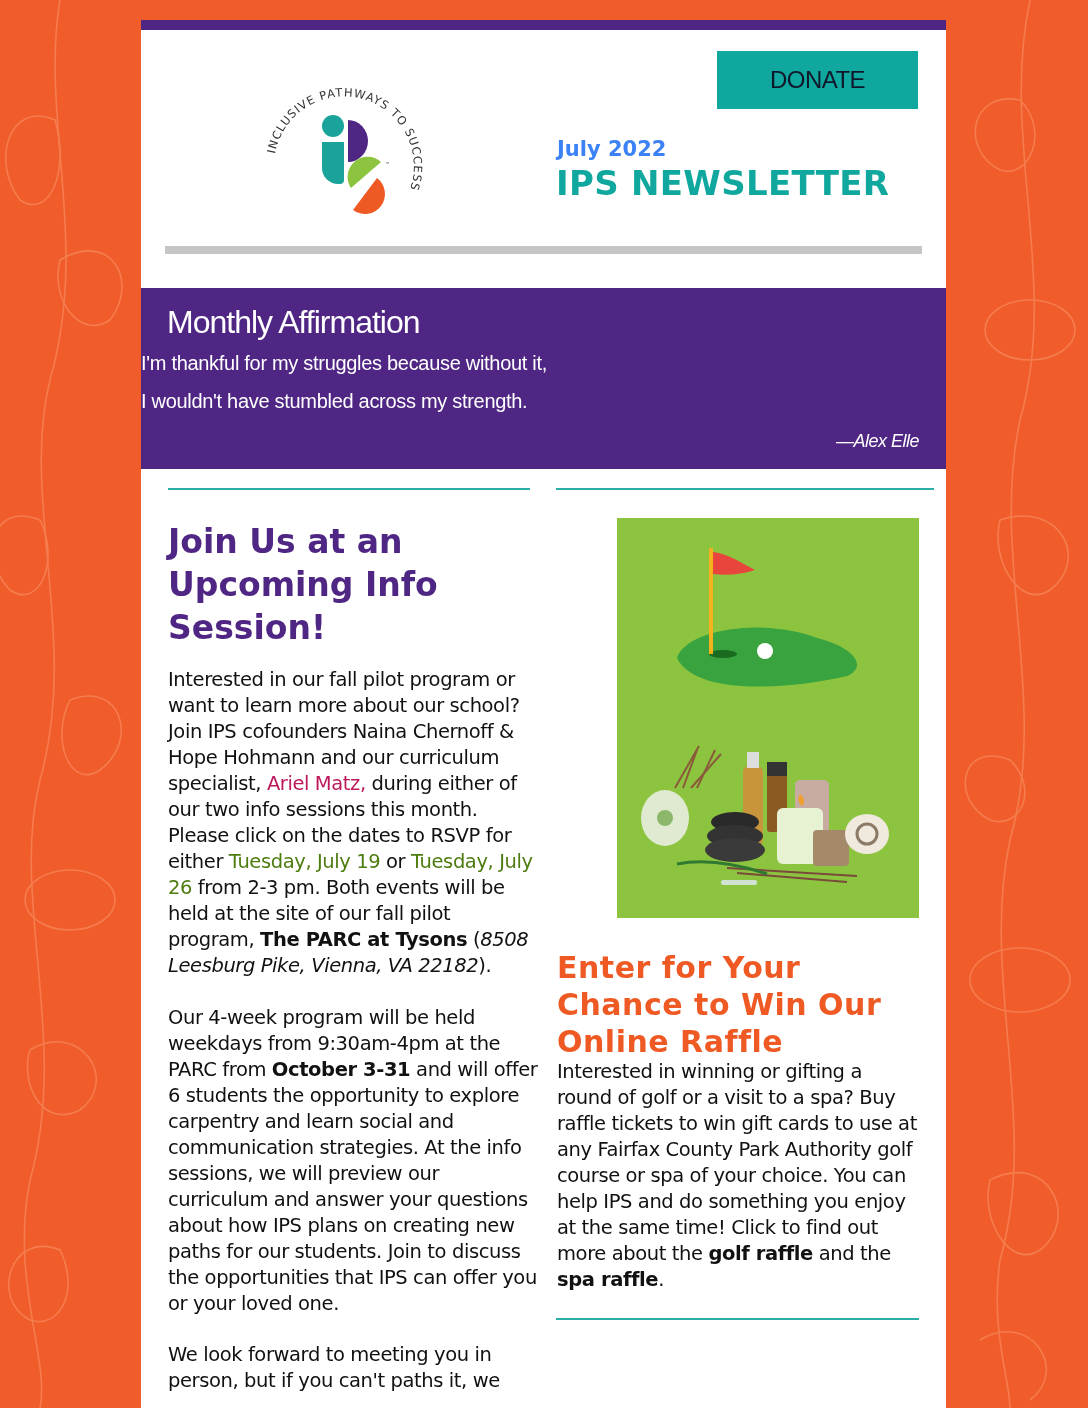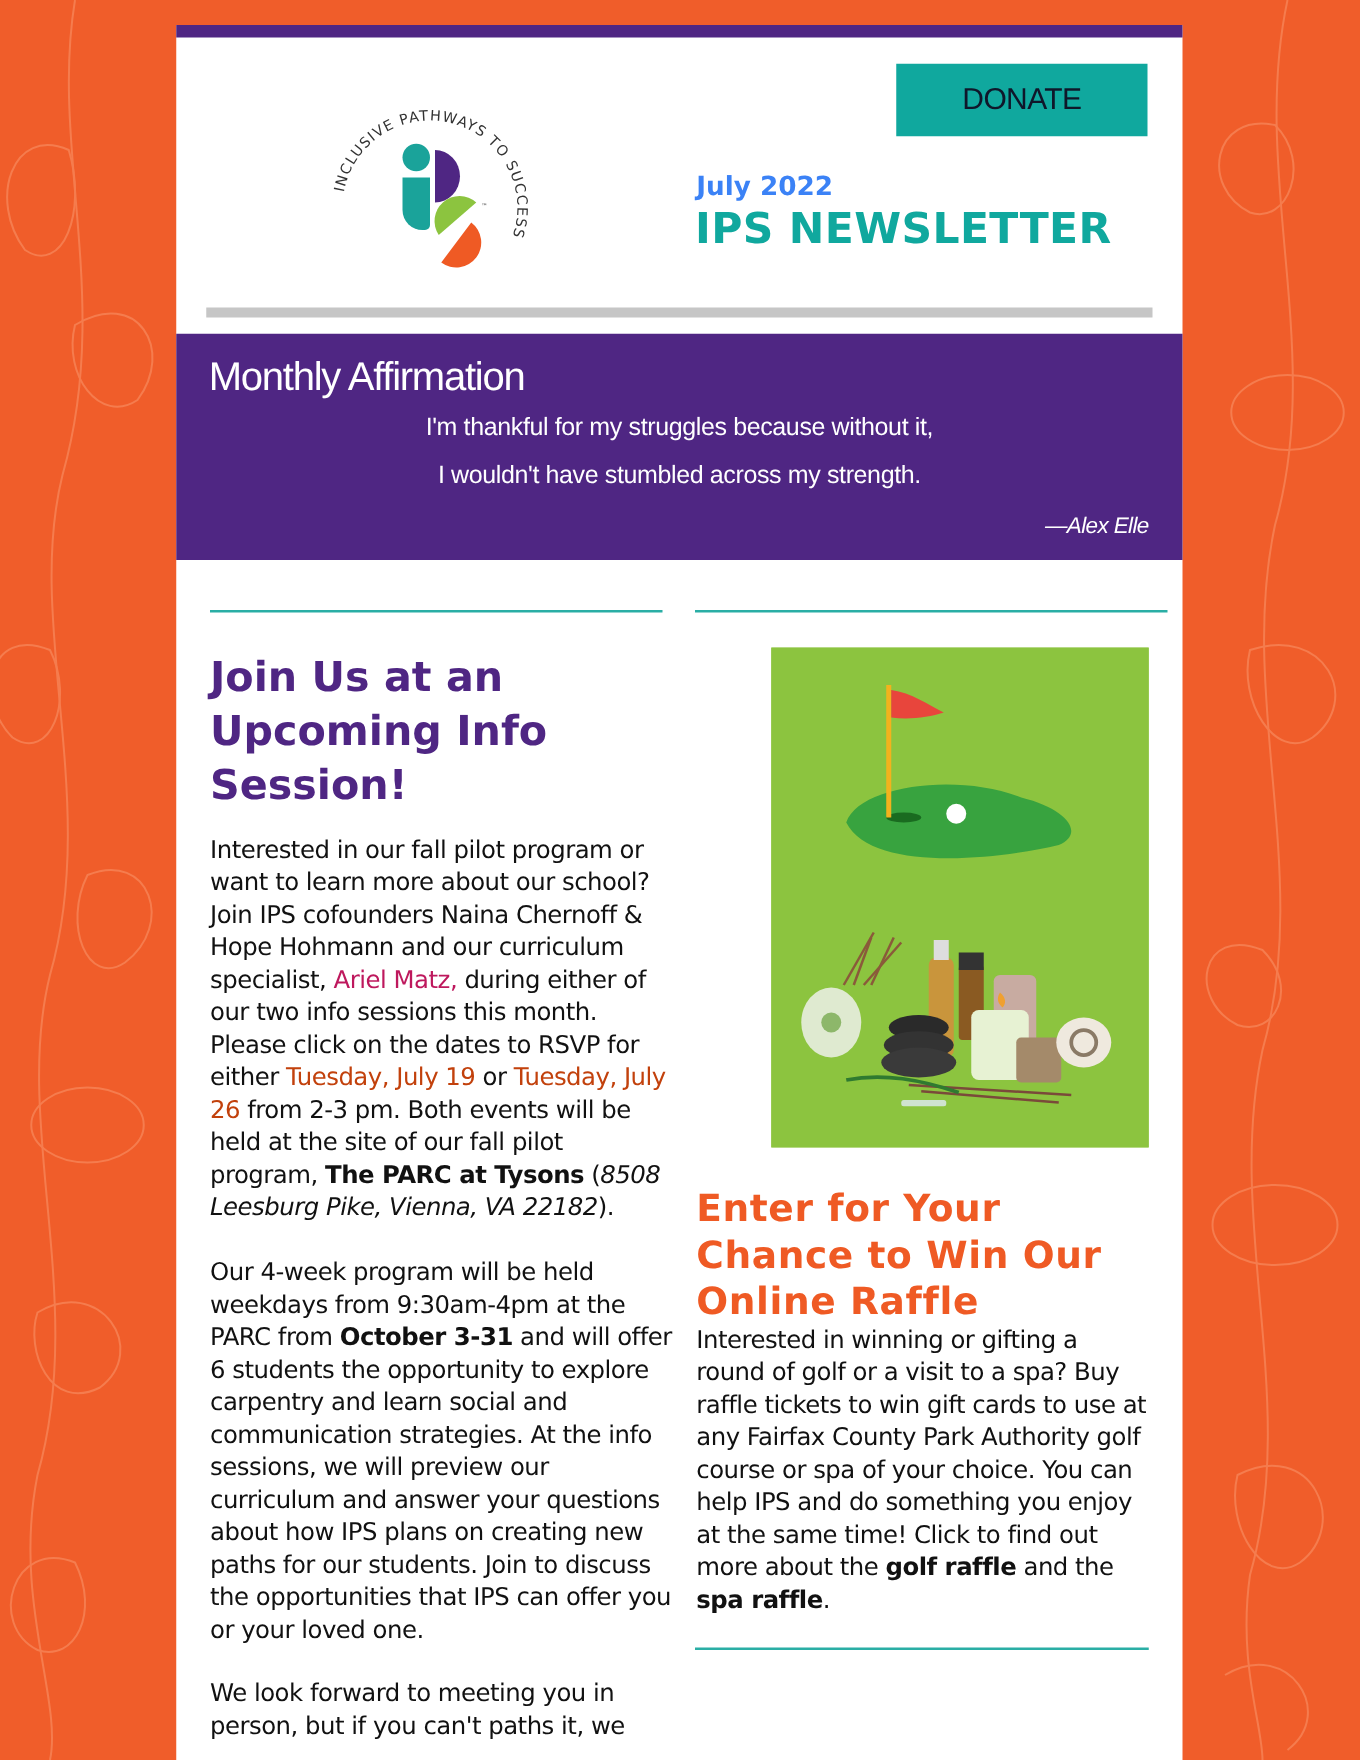--- a/index.html
+++ b/index.html
@@ -24,28 +24,28 @@
   .issue-date {
     position:absolute; left:416px; top:117px; color:#3b82f6;
     font-family:"DejaVu Sans", sans-serif; font-weight:bold; font-size:21px;
   }
   .newsletter-title {
     position:absolute; left:415px; top:143px; color:#10a89e;
     font-family:"DejaVu Sans", sans-serif; font-weight:bold; font-size:34px; letter-spacing:0.3px;
   }
   .gray-rule { position:absolute; left:24px; top:226px; width:757px; height:8px; background:#c6c6c6; }
   .affirm {
-    position:absolute; left:0; top:247px; width:805px; height:181px; background:#4f2683; color:#fff;
+    position:absolute; left:0; top:268px; width:805px; height:181px; background:#4f2683; color:#fff;
   }
   .affirm-title {
     position:absolute; left:26px; top:16px; font-family:"Liberation Sans", sans-serif;
     font-size:32px; letter-spacing:-1px;
   }
   .affirm-quote {
-    position:absolute; left:0; width:805px; text-align:center;
+    position:absolute; left:0; width:805px; 
     font-family:"Liberation Sans", sans-serif; font-size:20px; letter-spacing:-0.3px;
   }
   .q1 { top:64px; }
   .q2 { top:102px; }
   .affirm-author {
     position:absolute; right:27px; top:143px; font-style:italic;
     font-family:"Liberation Sans", sans-serif; font-size:18px; letter-spacing:-0.5px;
   }
   .teal-rule { position:absolute; height:2px; background:#2aaea5; }
   .h-purple {
@@ -53,21 +53,21 @@
     font-family:"DejaVu Sans", sans-serif; font-weight:bold; font-size:33px; line-height:43px; margin:0;
   }
   .body-text {
     position:absolute; color:#111; font-family:"DejaVu Sans", sans-serif;
     font-size:19.5px; line-height:26px; margin:0; letter-spacing:-0.4px;
   }
   .p1 { left:27px; top:647px; width:370px; }
   .p2 { left:27px; top:985px; width:370px; }
   .p3 { left:27px; top:1322px; width:370px; }
   .link-teal { color:#be185d; cursor:pointer; }
-  .link-purple { color:#c2410c; cursor:pointer; }
+  .link-purple { color:#4d7c0f; cursor:pointer; }
   .strong { font-weight:bold; }
   .em { font-style:italic; }
   .promo-img { position:absolute; left:476px; top:498px; width:302px; height:400px; background:#8cc43f; }
   .h-orange {
     position:absolute; left:416px; top:929px; width:370px; color:#ef5a24;
     font-family:"DejaVu Sans", sans-serif; font-weight:bold; font-size:30px; line-height:37px; margin:0;
     letter-spacing:0.5px;
   }
   .p4 { left:416px; top:1039px; width:365px; }
 </style>

